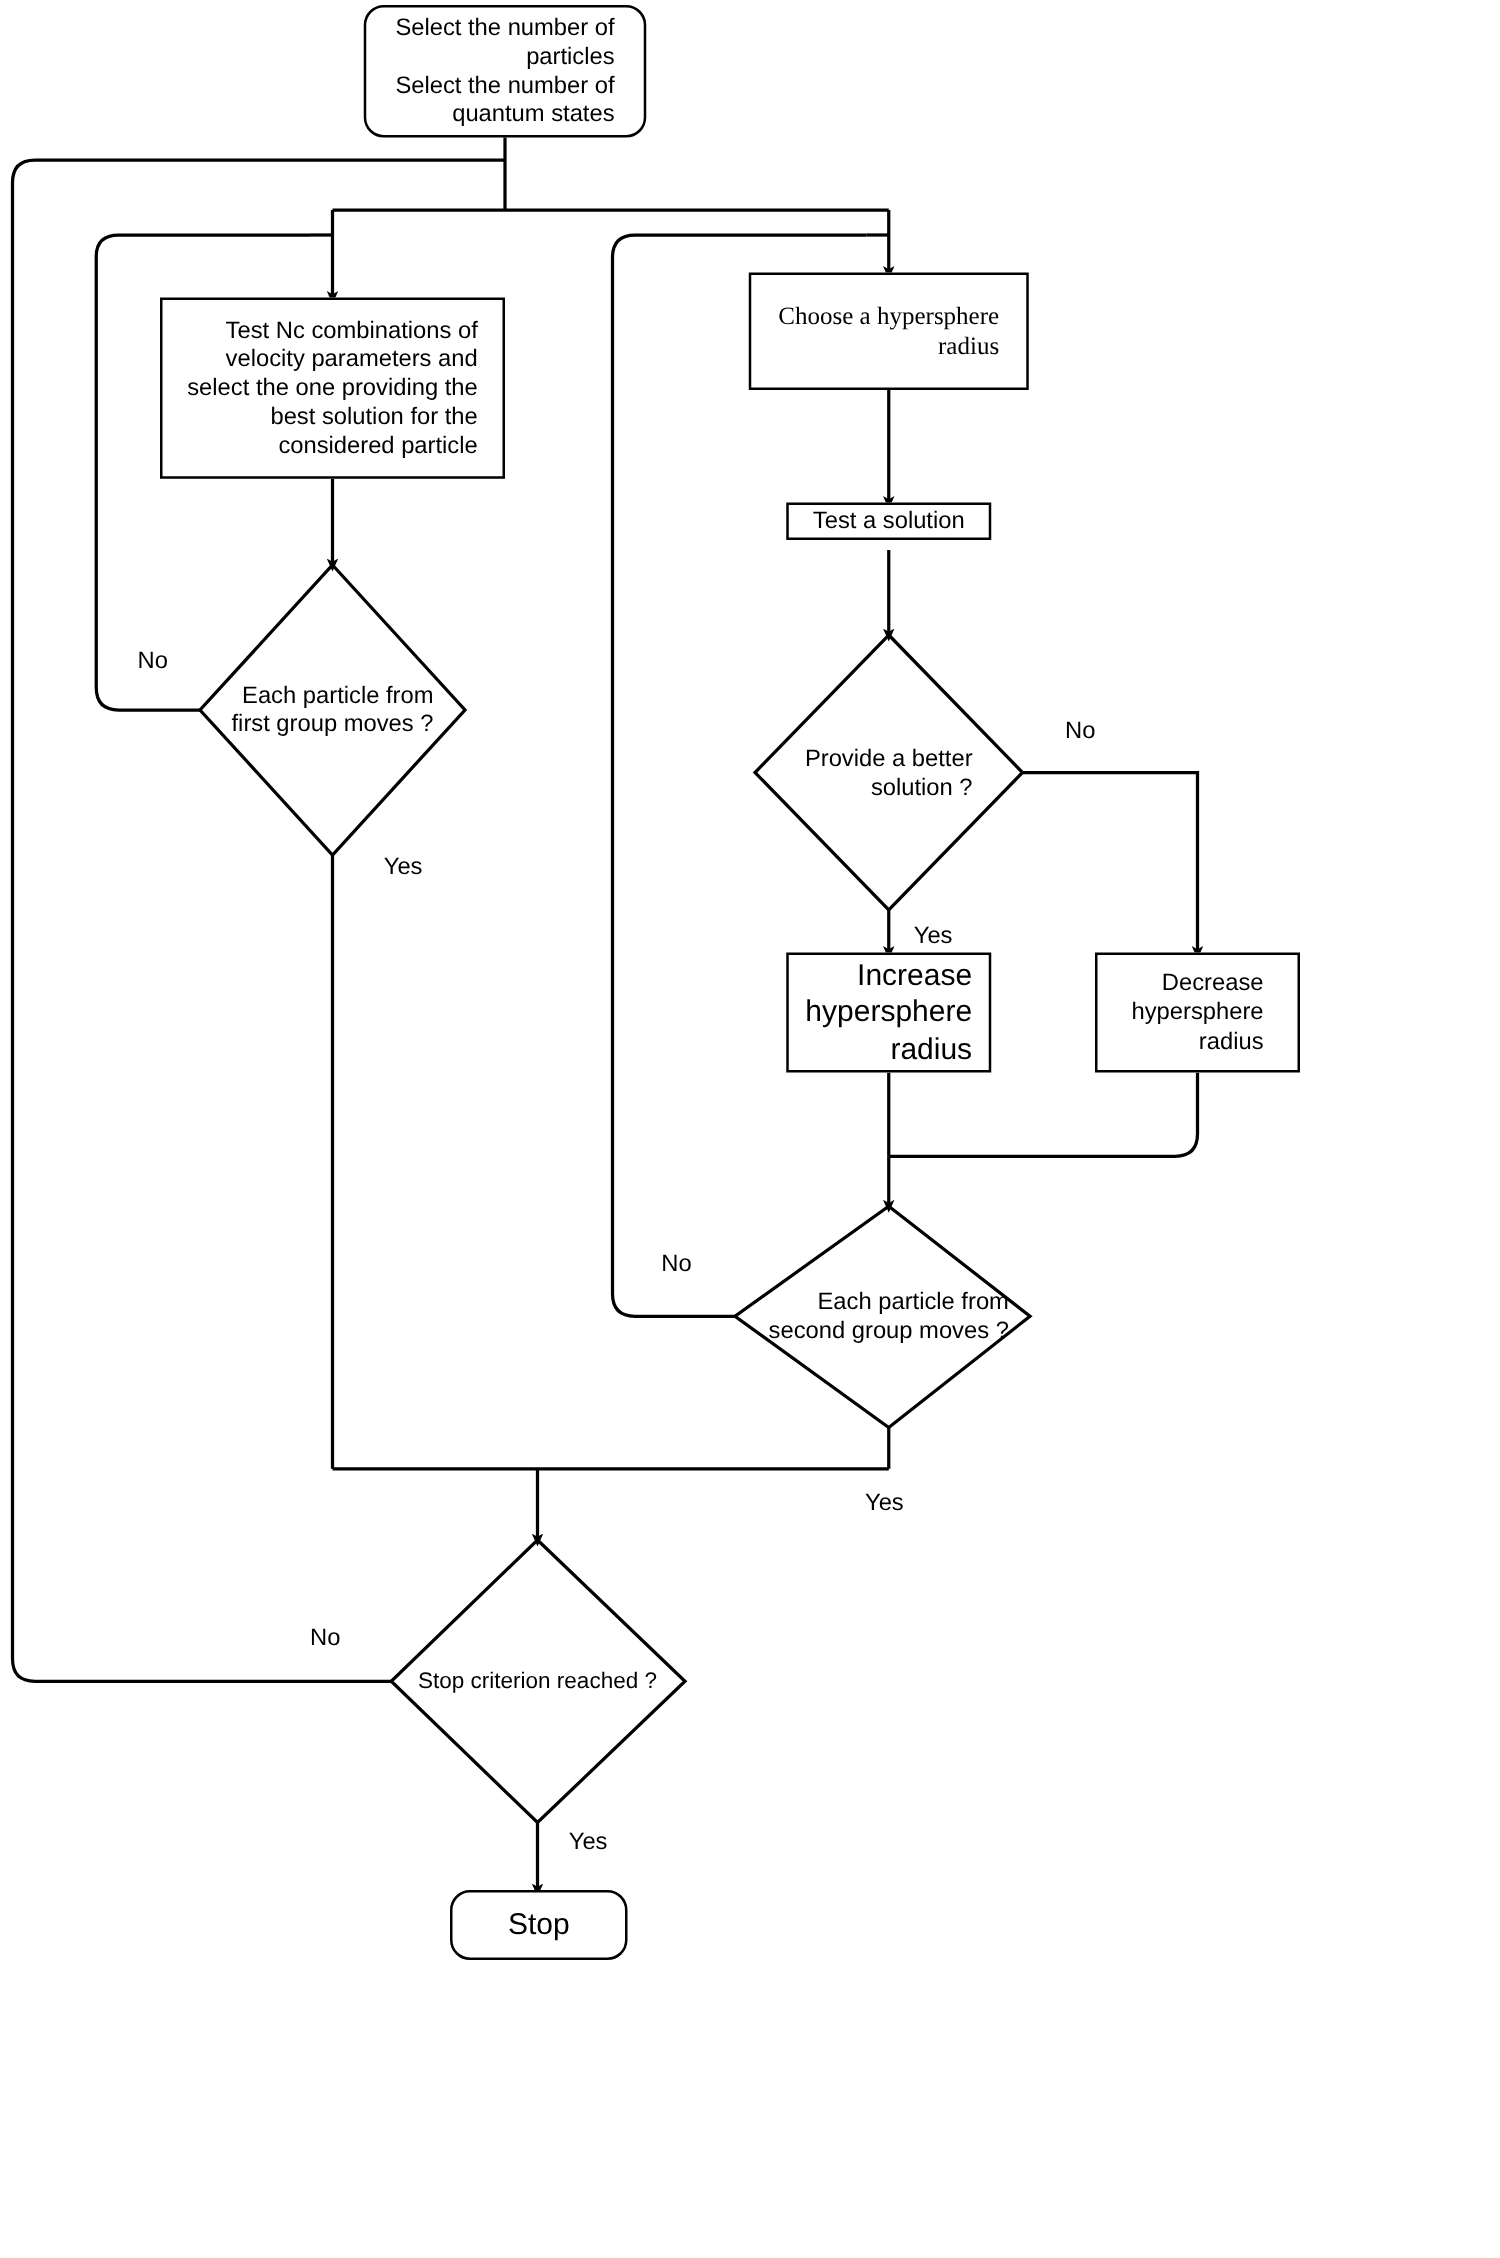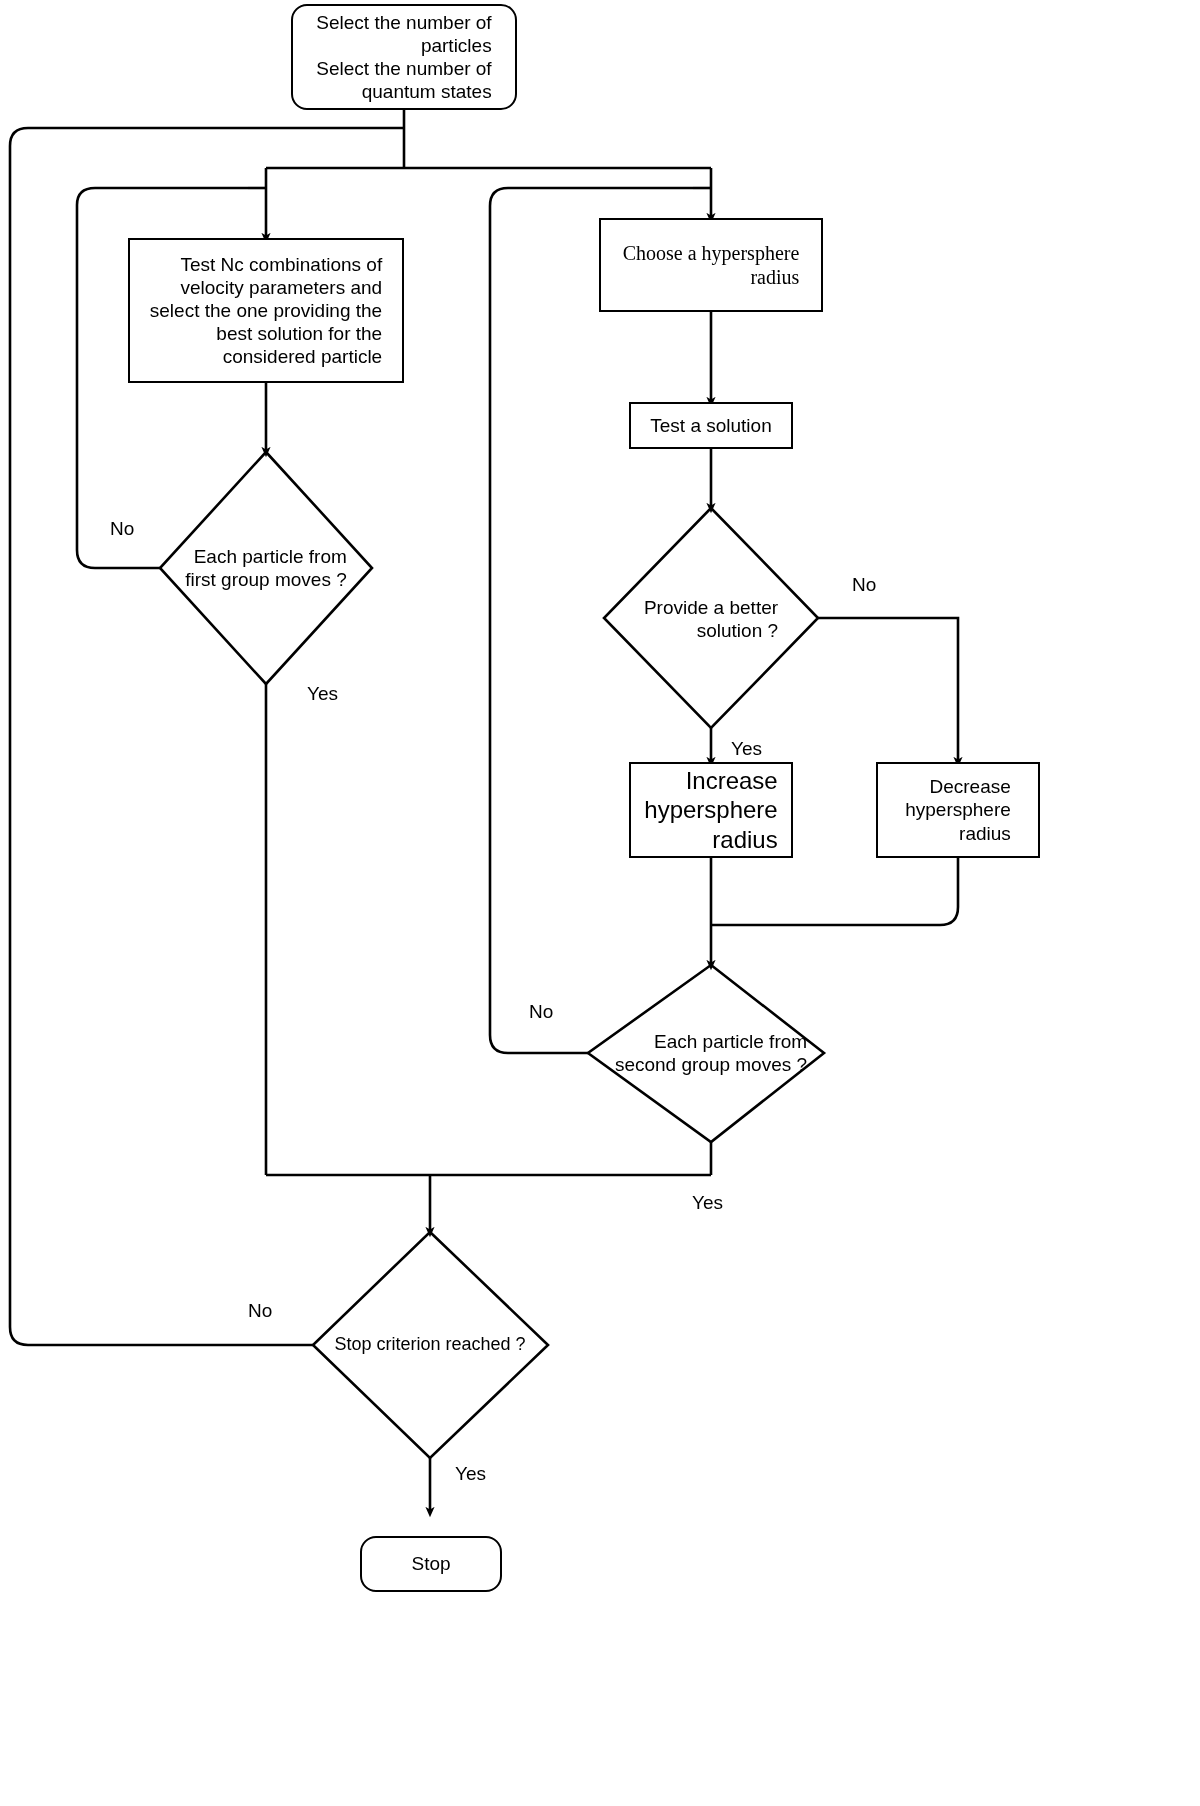--- a/index.html
+++ b/index.html
@@ -88,39 +88,39 @@
 select the one providing the
 best solution for the
 considered particle</div>
 
   <div class="dtext" style="left:161px;top:533px;width:210px;height:70px;font-size:19px;">Each particle from
 first group moves ?</div>
 
   <div class="node rect serif" style="left:599px;top:218px;width:224px;height:94px;font-size:20px;padding:16px 8px;">Choose a hypersphere
 radius</div>
 
-  <div class="node rect" style="left:629px;top:402px;width:164px;height:47px;font-size:19px;">Test a solution</div>
+  <div class="node rect" style="left:629px;top:402px;width:164px;height:30px;font-size:19px;">Test a solution</div>
 
   <div class="dtext" style="left:608px;top:588px;width:206px;height:62px;font-size:19px;">Provide a better
 solution ?</div>
 
   <div class="node rect" style="left:629px;top:762px;width:164px;height:96px;font-size:24px;">Increase
 hypersphere
 radius</div>
 
   <div class="node rect" style="left:876px;top:762px;width:164px;height:96px;font-size:19px;">Decrease
 hypersphere
 radius</div>
 
   <div class="dtext" style="left:597px;top:1018px;width:228px;height:70px;font-size:19px;">Each particle from
 second group moves ?</div>
 
   <div class="dtext" style="left:310px;top:1328px;width:240px;height:34px;font-size:18px;">Stop criterion reached ?</div>
 
-  <div class="node rounded" style="left:360px;top:1512px;width:142px;height:56px;font-size:19px;margin-top:24px;">Stop</div>
+  <div class="node rounded" style="left:360px;top:1512px;width:142px;height:56px;font-size:24px;">Stop</div>
 
   <div class="edgelabel" style="left:110px;top:518px;font-size:19px;">No</div>
 
   <div class="edgelabel" style="left:307px;top:683px;font-size:19px;">Yes</div>
 
   <div class="edgelabel" style="left:852px;top:574px;font-size:19px;">No</div>
 
   <div class="edgelabel" style="left:731px;top:738px;font-size:19px;">Yes</div>
 
   <div class="edgelabel" style="left:529px;top:1001px;font-size:19px;">No</div>

